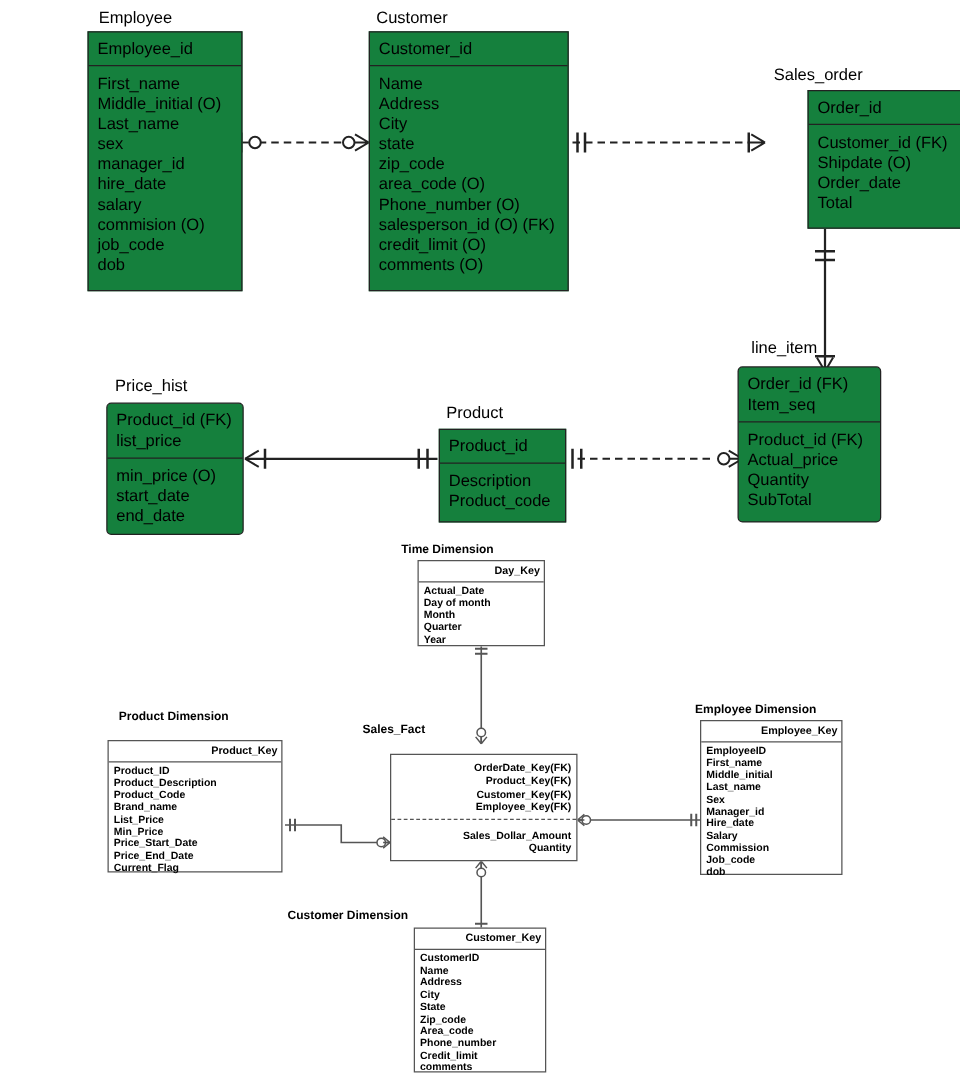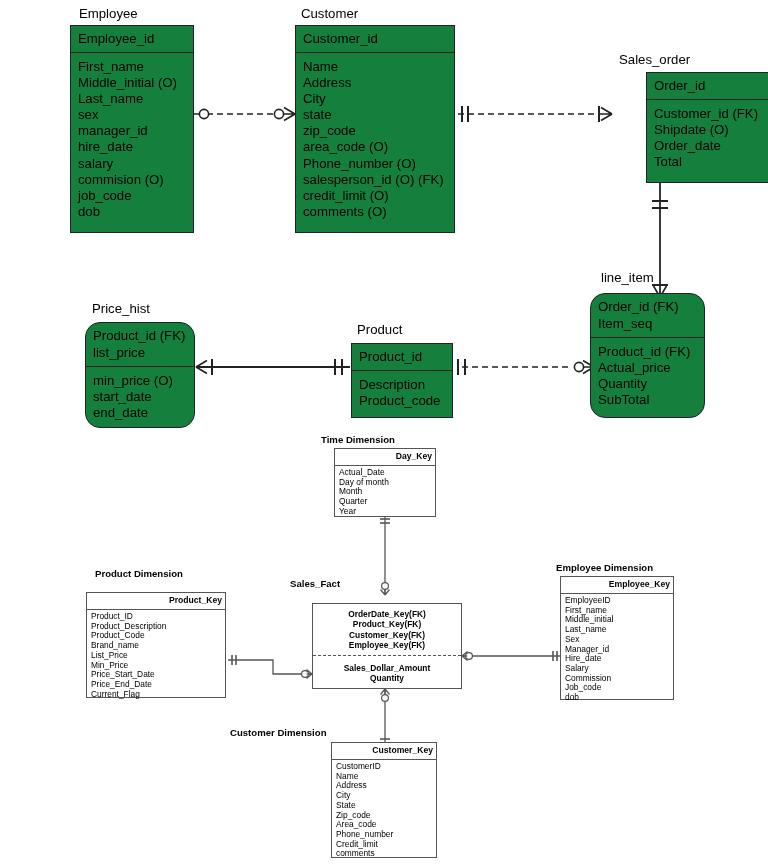--- a/index.html
+++ b/index.html
@@ -2,41 +2,41 @@
 <html><head>
 <meta charset="utf-8">
 <style>
   html,body{margin:0;padding:0;background:#ffffff;}
   body{width:768px;height:866px;position:relative;overflow:hidden;
        font-family:"Liberation Sans","DejaVu Sans",sans-serif;color:#000;}
   #canvas{position:absolute;left:0;top:0;width:768px;height:866px;}
 
   
   .ent{position:absolute;box-sizing:border-box;border:1.4px solid #222;background:#15803d;z-index:3;}
-  .ent.round{border-radius:15px;}
+  .ent.round{border-radius:4px;}
   .ent .hdr{box-sizing:border-box;border-bottom:1.4px solid #222;padding:4px 7px 5px 7px;}
   .ent .body{box-sizing:border-box;padding:6px 7px 7px 7px;}
   .ent .f{font-size:13.2px;line-height:16.1px;white-space:nowrap;}
   .ent .hdr .f{font-size:13.2px;line-height:17px;}
 
   .cap{position:absolute;font-size:13.2px;line-height:15px;white-space:nowrap;z-index:4;background:transparent;}
 
   
   .dim{position:absolute;box-sizing:border-box;border:1px solid #555;background:#fff;z-index:3;}
   .dim .dhdr{box-sizing:border-box;border-bottom:1px solid #555;text-align:right;
              font-size:8.6px;font-weight:bold;line-height:11px;padding:2px 3px 3px 3px;}
   .dim .dbody{box-sizing:border-box;padding:2px 4px 3px 4px;}
-  .dim .df{font-size:8.4px;font-weight:normal;line-height:9.7px;white-space:nowrap;}
+  .dim .df{font-size:8.4px;font-weight:bold;line-height:9.7px;white-space:nowrap;}
   .dcap{position:absolute;font-size:9.6px;font-weight:bold;line-height:12px;white-space:nowrap;z-index:4;}
 
   
   #sales-fact .fhdr{box-sizing:border-box;text-align:center;padding:5px 4px 4px 4px;
                     border-bottom:1px dashed #555;}
   #sales-fact .fbody{box-sizing:border-box;text-align:center;padding:7px 4px 5px 4px;}
-  #sales-fact .df{font-size:8.4px;font-weight:bold;line-height:10.4px;}
+  #sales-fact .df{font-size:8.4px;font-weight:bold;line-height:10.4px;text-align:right;}
 
   svg{position:absolute;left:0;top:0;width:768px;height:866px;z-index:1;pointer-events:none;}
 </style>
 </head>
 <body>
 
 <div id="canvas">
 
   <svg viewBox="0 0 768 866">
     <g stroke="#222222" fill="none">

